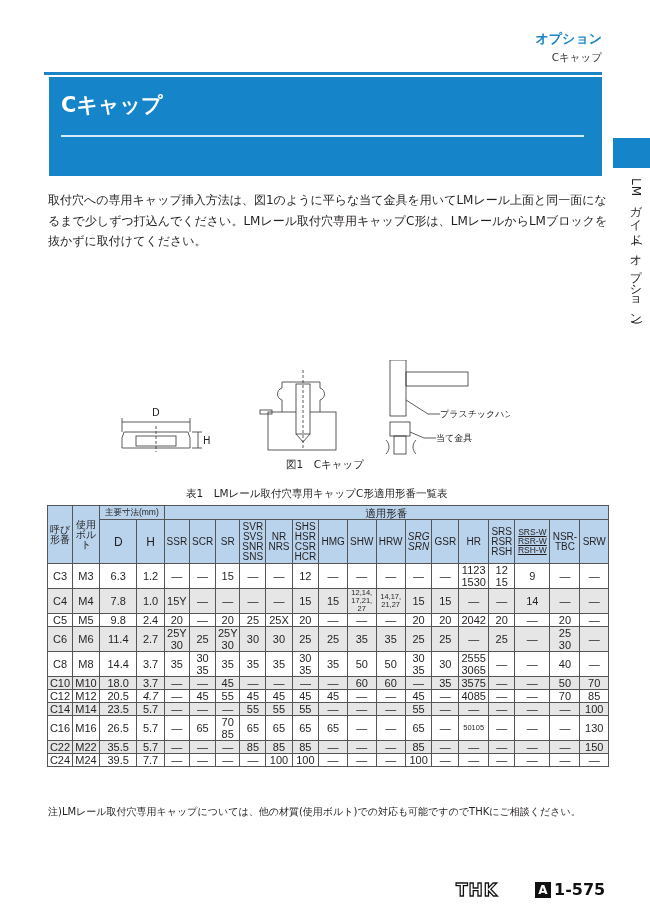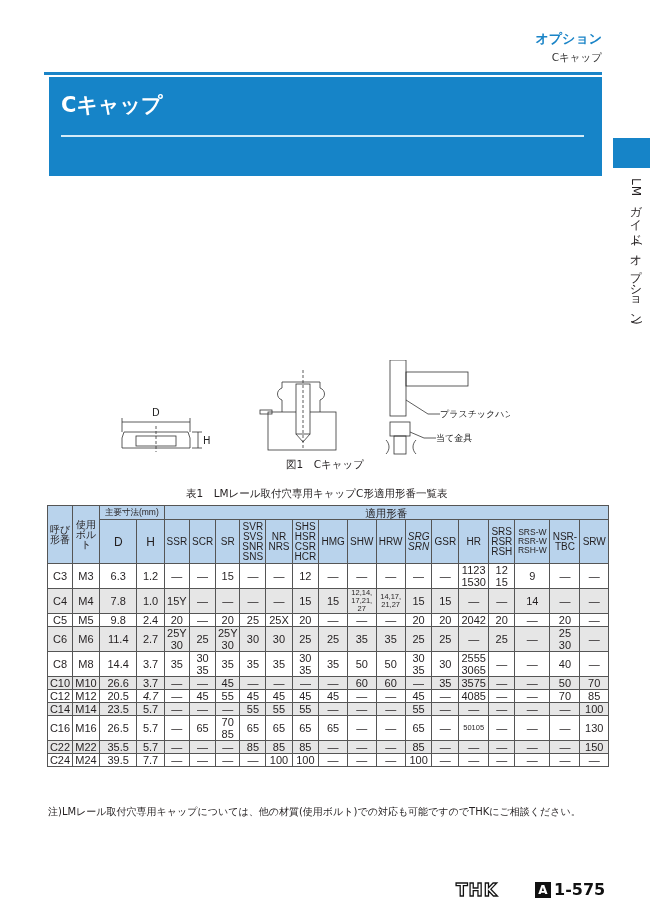--- a/index.html
+++ b/index.html
@@ -41,20 +41,21 @@
 
 <div class="banner">
   <div class="banner-title">Cキャップ</div>
   <div class="banner-rule"></div>
 </div>
 
 <div class="side-tab"></div>
 <div class="side-label">LMガイド(オプション)</div>
 
 <div class="body-text">
+  <p>取付穴への専用キャップ挿入方法は、図1のように平らな当て金具を用いてLMレール上面と同一面になるまで少しずつ打込んでください。LMレール取付穴専用キャップC形は、LMレールからLMブロックを抜かずに取付けてください。</p>
 </div>
 
 <div class="figure">
   <svg width="400" height="100" viewBox="0 0 400 100">
     <g stroke="#333" stroke-width="0.8" fill="none">
 
       <line x1="12" y1="58" x2="12" y2="72"></line>
         <line x1="80" y1="58" x2="80" y2="72"></line>
       <line x1="12" y1="62" x2="80" y2="62"></line>
       <path d="M14 72 h64 l2 6 v10 h-68 v-10 z" fill="#fff"></path>
@@ -118,21 +119,21 @@
         <th style="white-space: pre-line;">HMG</th>
         <th style="white-space: pre-line;">SHW</th>
         <th style="white-space: pre-line;">HRW</th>
         <th style="white-space: pre-line; font-style: italic;">SRG
 SRN</th>
         <th style="white-space: pre-line;">GSR</th>
         <th style="white-space: pre-line;">HR</th>
         <th style="white-space: pre-line;">SRS
 RSR
 RSH</th>
-        <th class="small" style="white-space: pre-line;">SRS-W
+        <th class="small" style="white-space: pre-line; text-decoration: underline;">SRS-W
 RSR-W
 RSH-W</th>
         <th style="white-space: pre-line;">NSR-
 TBC</th>
         <th style="white-space: pre-line;">SRW</th>
       </tr>
   </thead>
   <tbody id="tbody">
       <tr>
         <td style="white-space: pre-line;">C3</td>
@@ -252,21 +253,21 @@
         <td style="white-space: pre-line;">2555
 3065</td>
         <td style="white-space: pre-line;">—</td>
         <td style="white-space: pre-line;">—</td>
         <td style="white-space: pre-line;">40</td>
         <td style="white-space: pre-line;">—</td>
       </tr>
       <tr class="gray">
         <td style="white-space: pre-line;">C10</td>
         <td style="white-space: pre-line;">M10</td>
-        <td style="white-space: pre-line;">26.6</td>
+        <td style="white-space: pre-line;">18.0</td>
         <td style="white-space: pre-line;">3.7</td>
         <td style="white-space: pre-line;">—</td>
         <td style="white-space: pre-line;">—</td>
         <td style="white-space: pre-line;">45</td>
         <td style="white-space: pre-line;">—</td>
         <td style="white-space: pre-line;">—</td>
         <td style="white-space: pre-line;">—</td>
         <td style="white-space: pre-line;">—</td>
         <td style="white-space: pre-line;">60</td>
         <td style="white-space: pre-line;">60</td>

